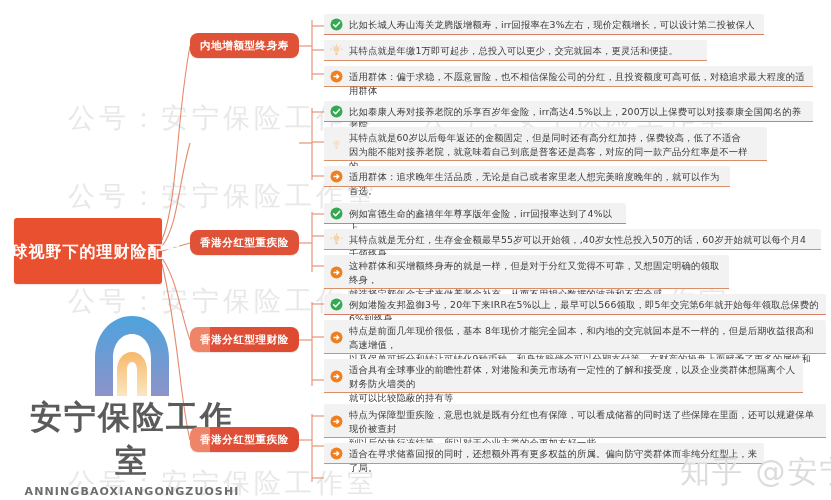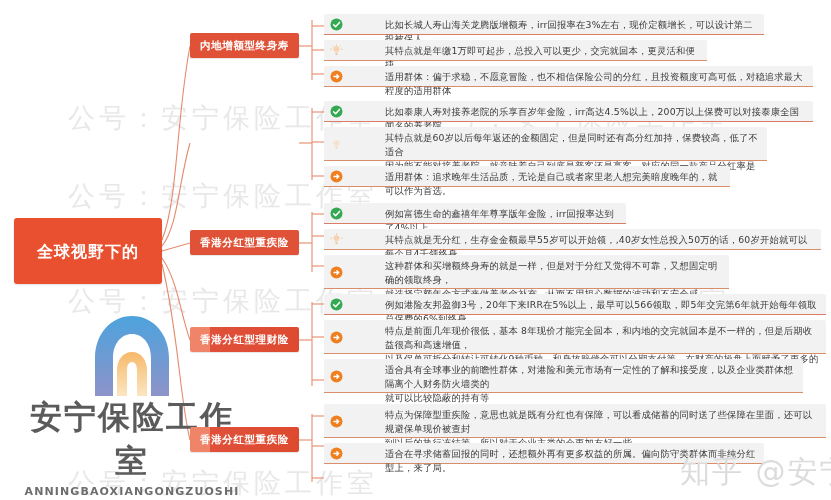--- a/index.html
+++ b/index.html
@@ -52,21 +52,21 @@
     color:#fff;font-weight:bold;font-size:16px;
     line-height:21px;letter-spacing:1px;
     white-space:nowrap;
   }
 
   
   .branch{
     position:absolute;
     height:25px;
     background:#e05237;
-    border-radius:2px;
+    border-radius:8px;
     display:flex;align-items:center;justify-content:center;
     z-index:5;
     box-shadow:0 1px 1px rgba(0,0,0,.10);
   }
   .branch span{
     color:#fff;font-size:10.5px;font-weight:bold;
     letter-spacing:.6px;white-space:nowrap;
   }
   .branch.hk{
     background:linear-gradient(90deg,#ef8468 0%,#ef8468 18%,#e0503a 18%,#dd4a2f 100%);
@@ -77,21 +77,20 @@
   .row{
     position:relative;
     background:#f2f2f3;
     border-bottom:1.5px solid #d98e6a;
     border-radius:2px 2px 0 0;
     display:flex;
     align-items:flex-start;
     padding:4px 6px 4px 6px;
     margin-bottom:5px;
     box-sizing:border-box;
-    gap:36px;
   }
   .row.green{border-bottom-color:#d97d68;}
   .ic{
     flex:0 0 auto;
     width:13px;height:13px;
     margin-right:6px;
     margin-top:1px;
     position:relative;
     align-self:center;
   }
@@ -191,20 +190,21 @@
         <path d="M55 40 C46 40 40 48 40 58 L40 84 L50 84 L50 58 C50 53 52 50 55 50 C58 50 60 53 60 58 L60 84 L70 84 L70 58 C70 48 64 40 55 40 Z" fill="url(#gB)"></path>
       </svg>
     </div>
     <div id="logo-name">安宁保险工作室</div>
     <div id="logo-pinyin">ANNINGBAOXIANGONGZUOSHI</div>
     <div id="logo-slogan">倾 我 一 生 之 力 · 护 您 一 世 安 宁</div>
   </div>
 
   <div id="center-node">
     <span>全球视野下的</span>
+    <span>理财险配置</span>
   </div>
 
   <div class="branch" style="left:190px;top:33px;width:109px;">
     <span>内地增额型终身寿</span>
   </div>
   <div class="branch" style="left:190px;top:230px;width:109px;">
     <span>香港分红型重疾险</span>
   </div>
   <div class="branch hk" style="left:190px;top:327px;width:109px;">
     <span>香港分红型理财险</span>

